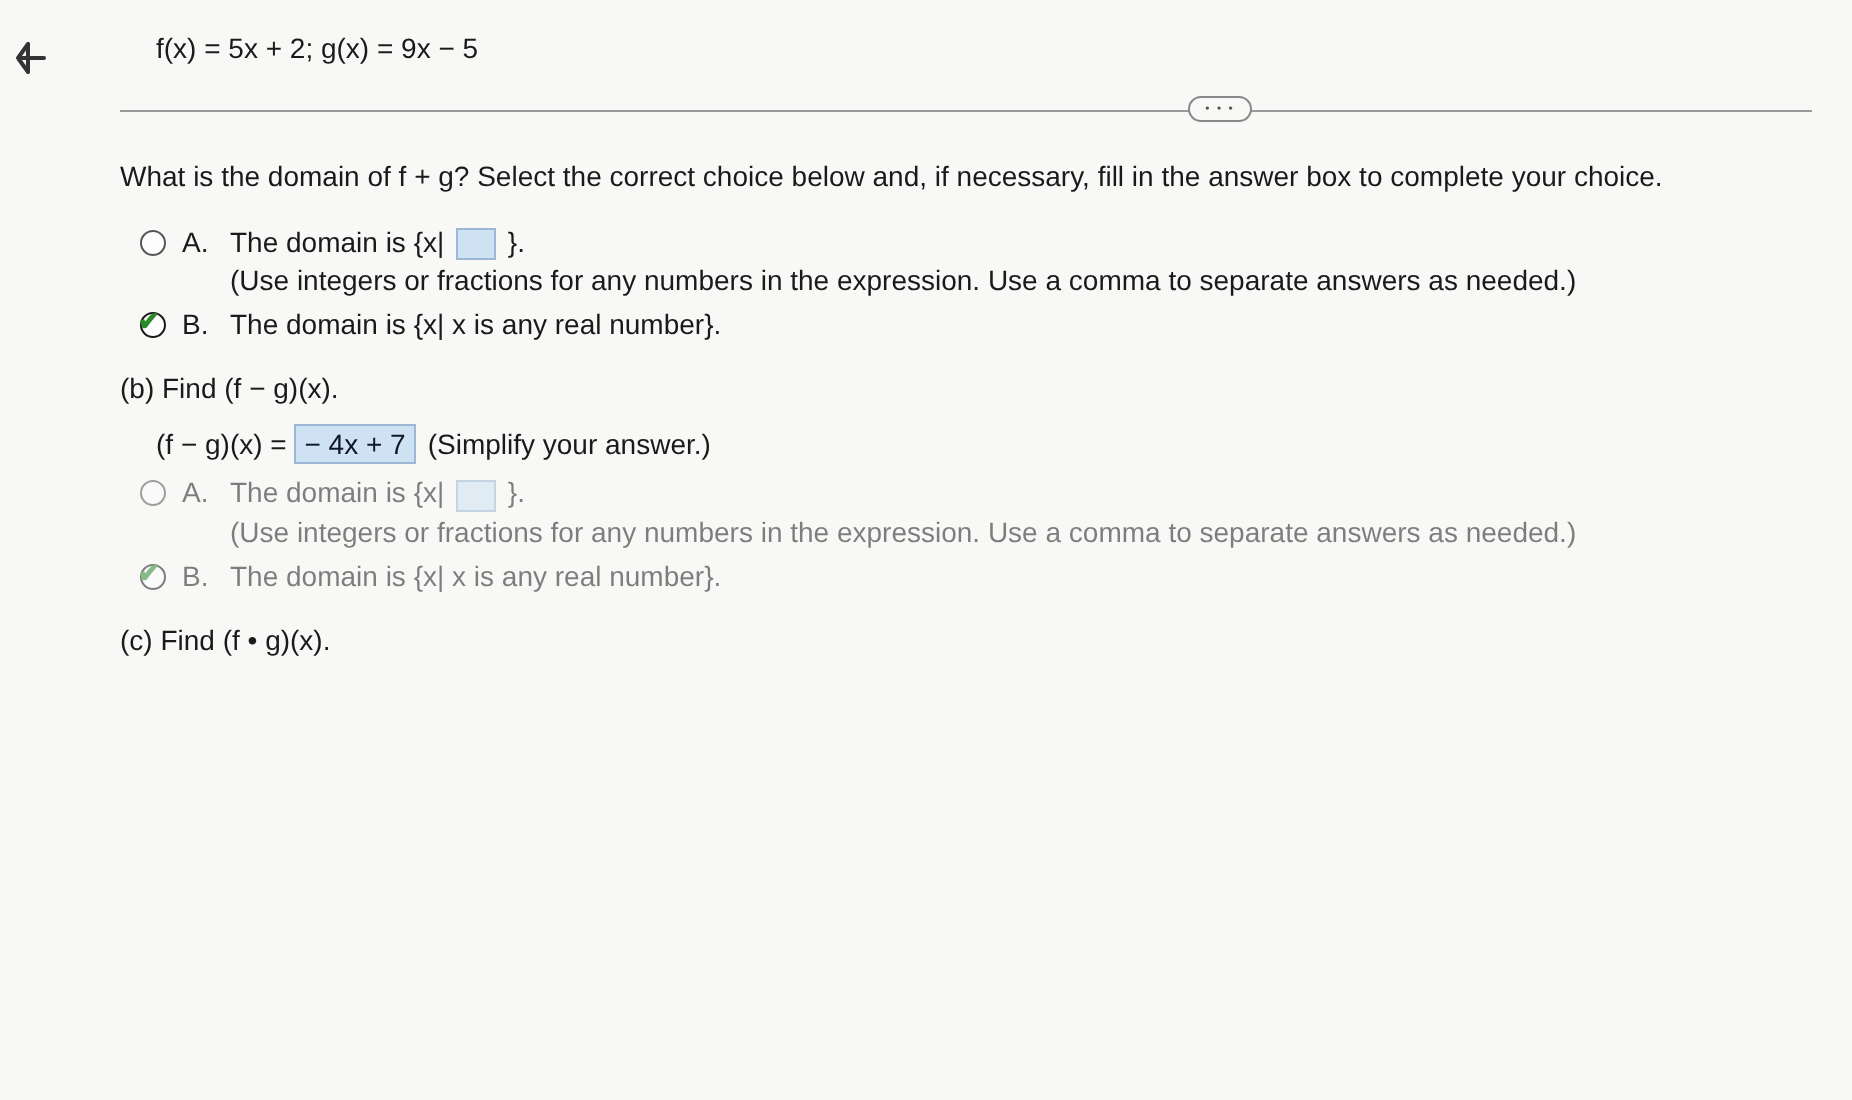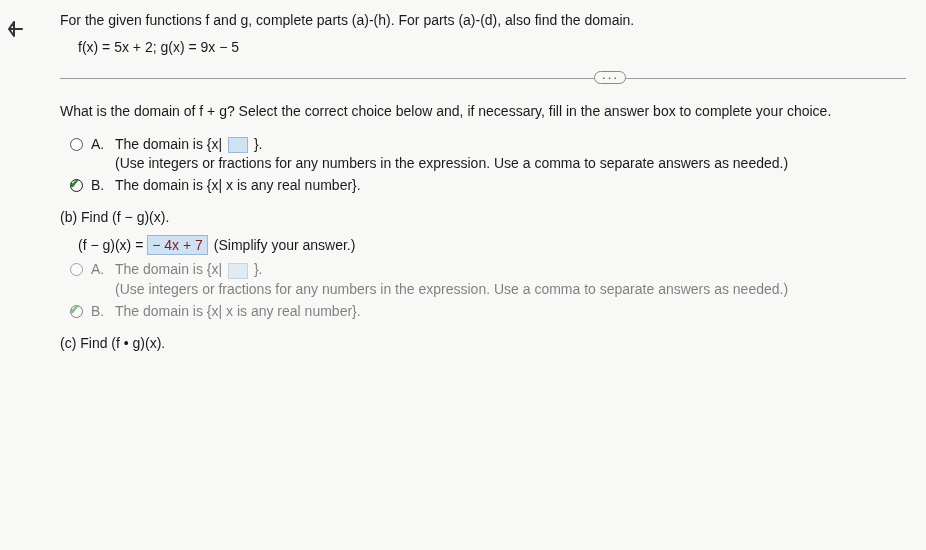--- a/index.html
+++ b/index.html
@@ -72,21 +72,21 @@
     }
     .helper { font-size: 14px; margin-top: 2px; }
     .faded { opacity: 0.55; }
     .part-label { margin: 16px 0 10px 0; }
     .answer-line { margin-left: 18px; margin-bottom: 6px; }
     .answer-box {
       display: inline-block;
       background: #cfe2f3;
       border: 1px solid #9cb8d6;
       padding: 1px 4px;
-      color: #7f1d1d;
+      color: #0f172a;
       min-width: 48px;
       text-align: center;
     }
     .answer-box-empty {
       display: inline-block;
       background: #fdfdfc;
       border: 1px solid #888;
       width: 20px; height: 15px;
       vertical-align: middle;
     }
@@ -96,21 +96,20 @@
 <body>
 
 <div class="back-arrow">
   <svg width="18" height="18" viewBox="0 0 18 18">
     <path d="M6 2 L6 16 M6 2 L1 9 L6 16 M1 9 L14 9" stroke="#333" stroke-width="2" fill="none" stroke-linecap="round" stroke-linejoin="round"></path>
   </svg>
 </div>
 
 <div class="content">
 
-  <div class="instructions">For the given functions f and g, complete parts (a)-(h). For parts (a)-(d), also find the domain.</div>
   <div class="func-defs">f(x) = 5x + 2;  g(x) = 9x − 5</div>
 
   <div class="divider-wrap">
     <div class="divider-line"></div>
     <div class="pill">
       <span>• • •</span>
     </div>
   </div>
 
   <div class="q-text">What is the domain of f + g? Select the correct choice below and, if necessary, fill in the answer box to complete your choice.</div>

